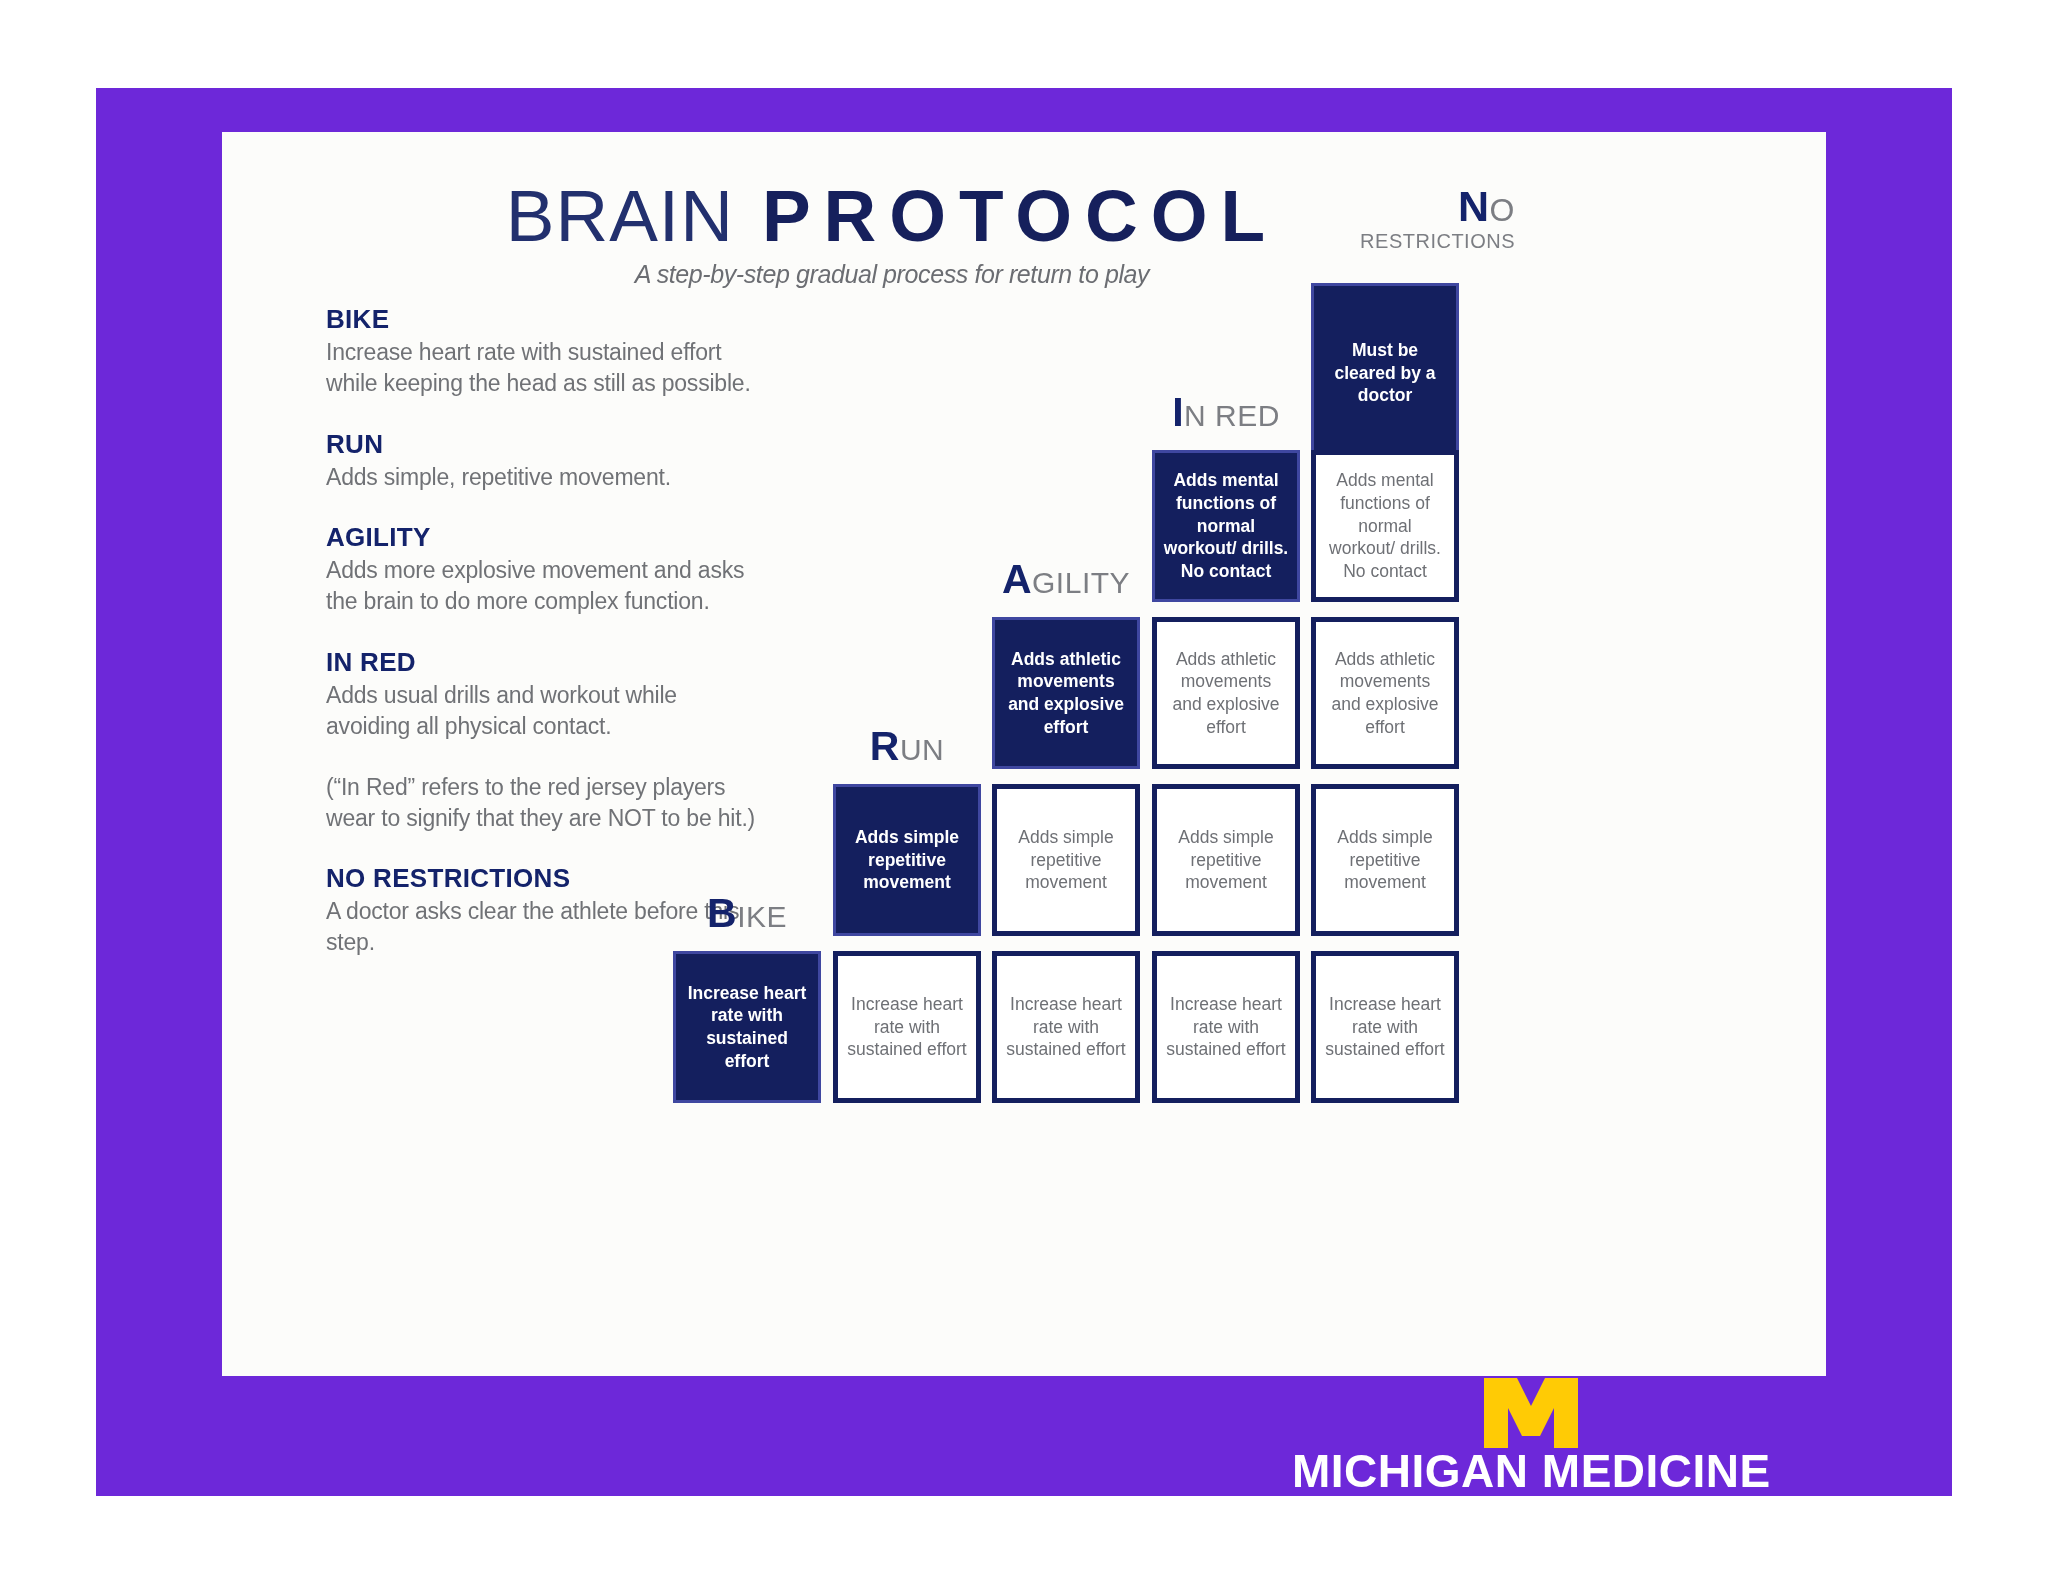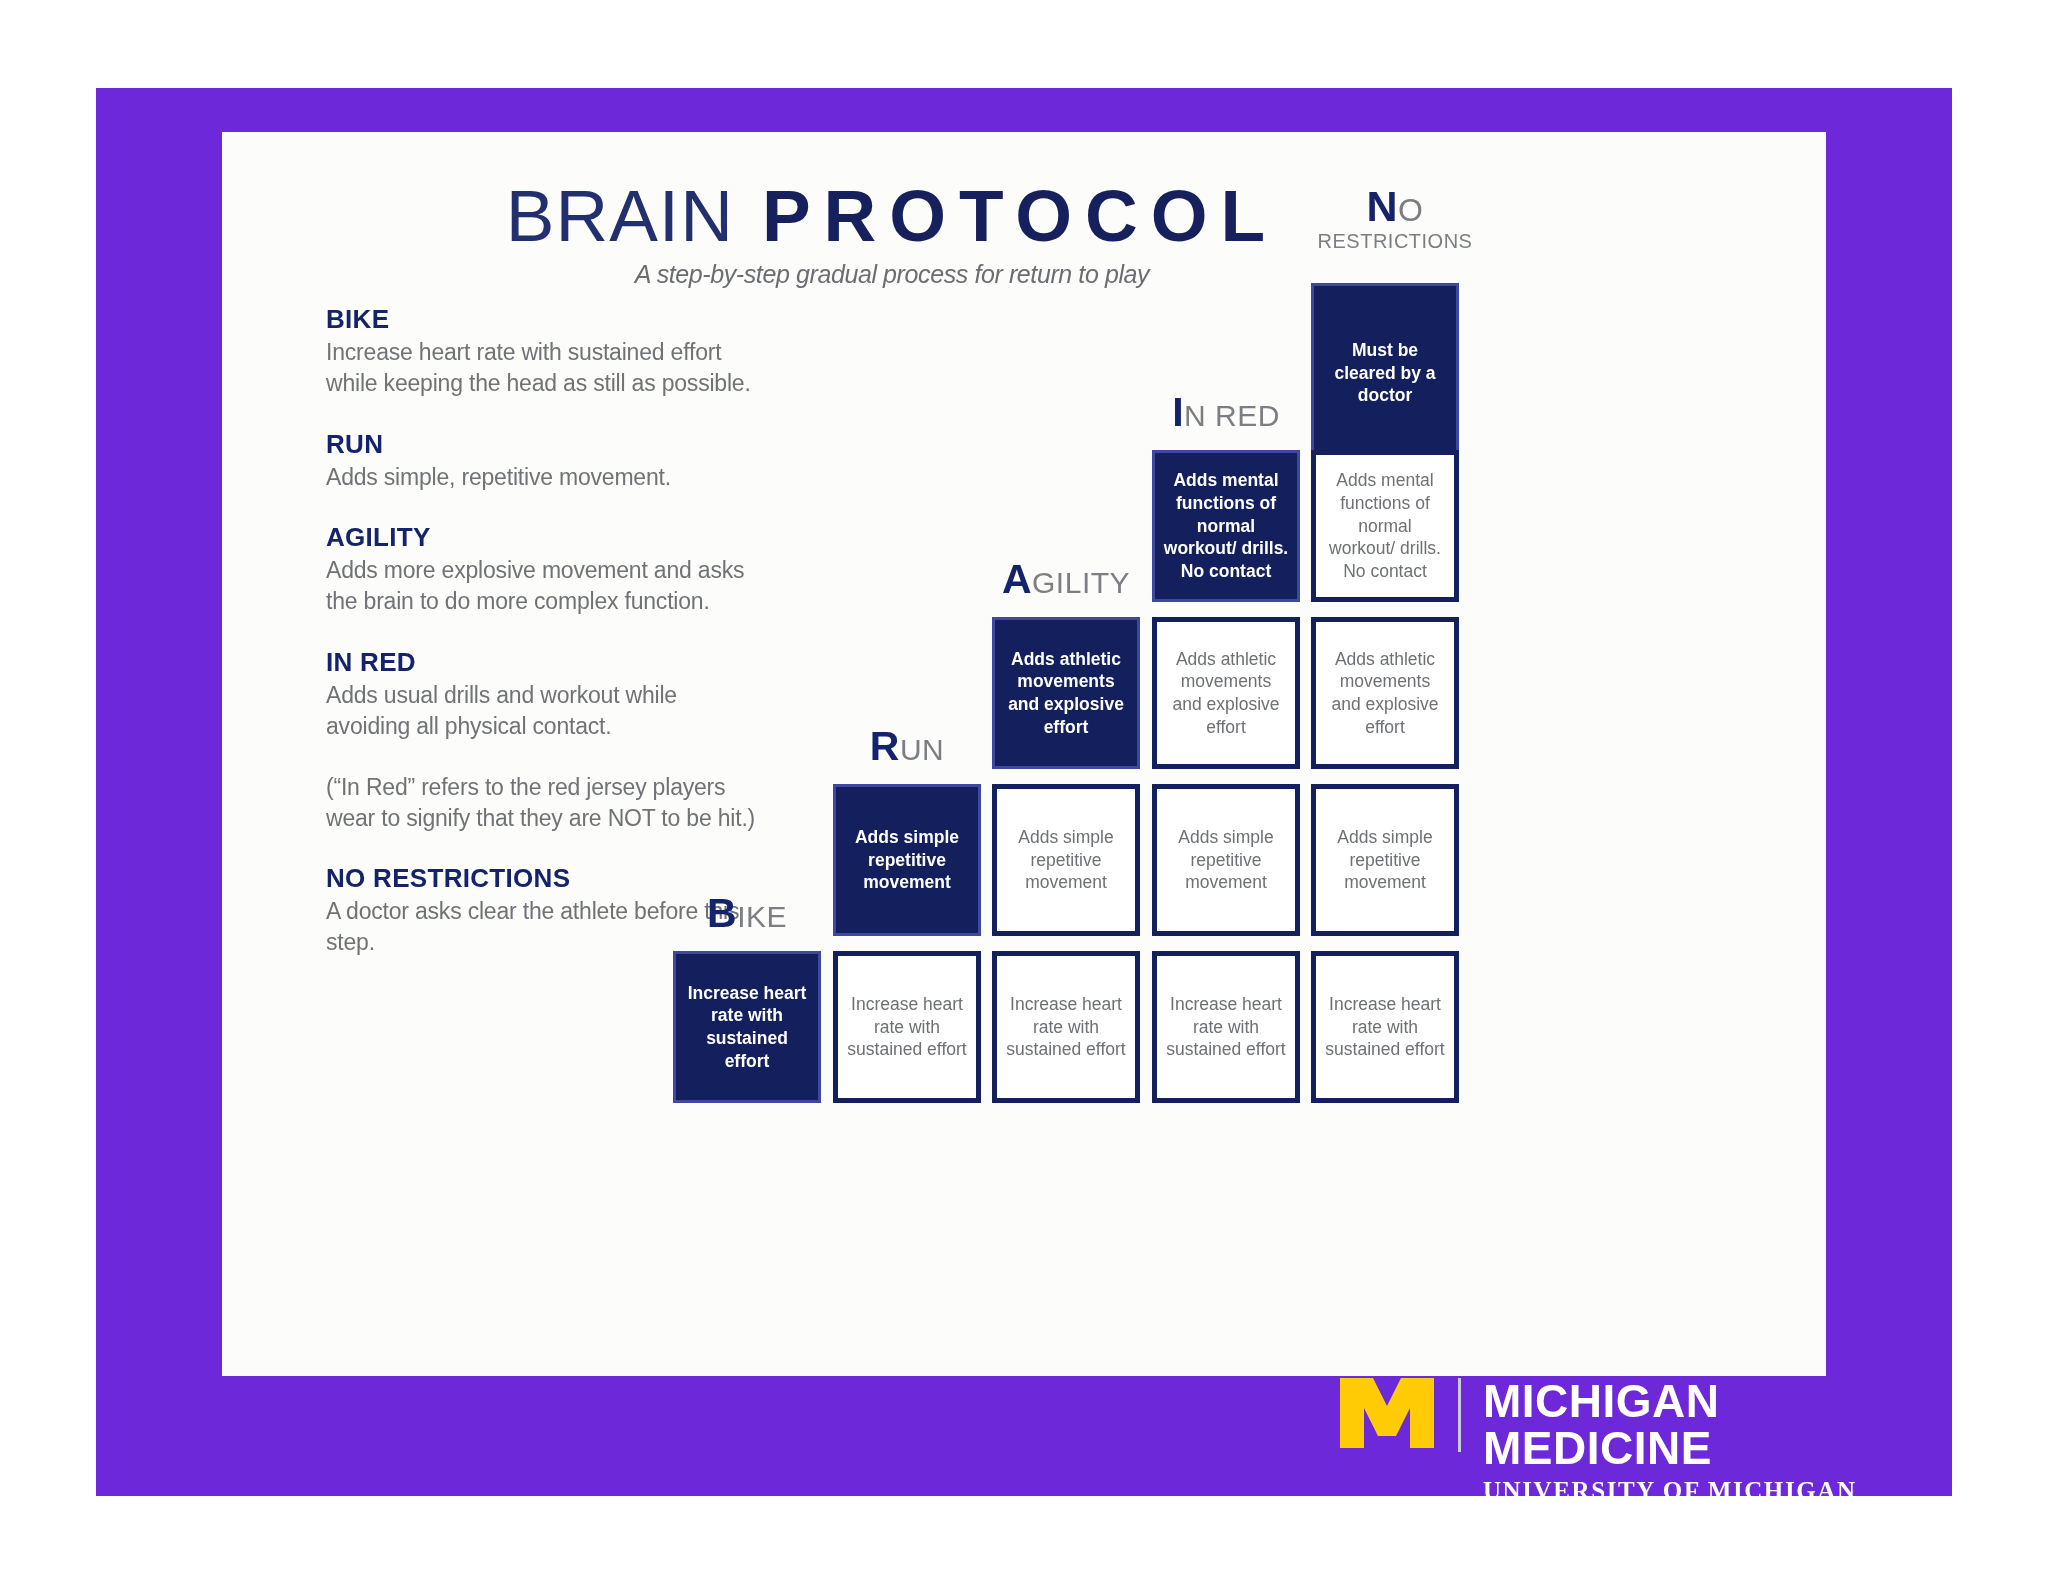--- a/index.html
+++ b/index.html
@@ -129,35 +129,36 @@
     color: #14236b;
     font-weight: bold;
   }
   .ch-big { font-size: 41px; line-height: 1; letter-spacing: 0.5px; }
   .ch-big .cap { font-size: 41px; }
   .ch-small { font-size: 30px; letter-spacing: 0.5px; }
 
   .head-norestrict {
     position: absolute;
     width: 260px;
-    text-align: center;
+    text-align: right;
     color: #7c7e83;
     line-height: 1.02;
-    margin-left: 10px;
   }
   .head-norestrict .l1 { font-size: 32px; letter-spacing: 0.5px; }
   .head-norestrict .l1 .cap { color: #14236b; font-weight: bold; font-size: 43px; }
   .head-norestrict .l2 { font-size: 20px; letter-spacing: 0.5px; display:block; margin-top: 2px;}
 
   
   .footer {
     position: absolute;
-    left: 1244px; top: 1290px;
+    left: 1196px; top: 1290px;
     height: 100px;
     display: flex;
+    align-items: center;
+    flex-direction: column;
   }
   .mlogo {
     width: 94px; height: 70px;
     position: relative;
   }
   .mlogo svg { display: block; }
   .divider {
     width: 3px; height: 74px;
     background: #c9ccd6;
     margin: 0 22px 0 24px;

